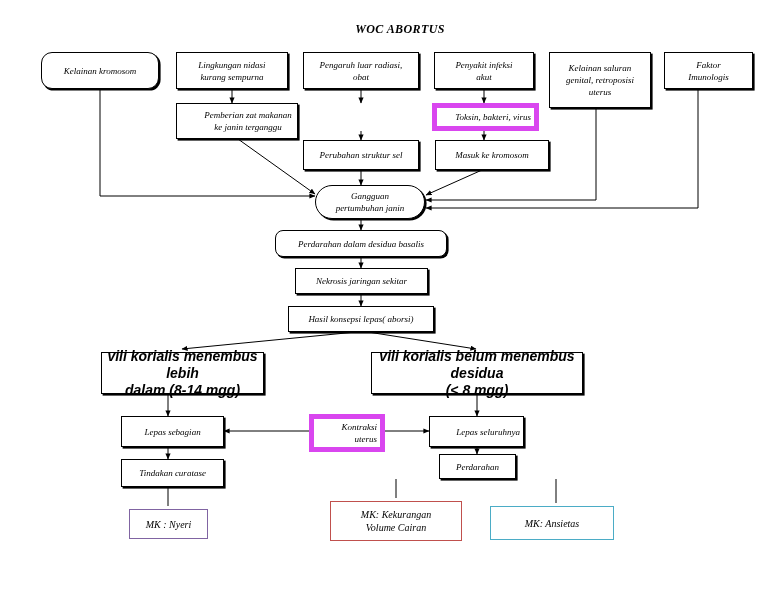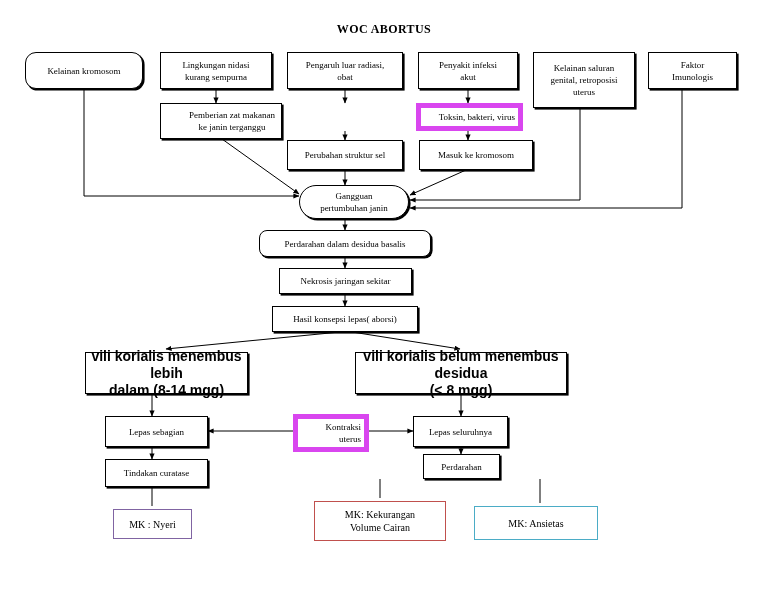--- a/index.html
+++ b/index.html
@@ -1,21 +1,21 @@
 <!DOCTYPE html>
 <html><head>
 <meta charset="utf-8">
 <style>
   html,body{margin:0;padding:0;}
   body{
     width:768px;height:594px;background:#ffffff;
     font-family:"Liberation Serif", serif;
     overflow:hidden;position:relative;
   }
-  #canvas{position:absolute;left:0;top:0;width:634px;height:594px;}
+  #canvas{position:absolute;left:16px;top:0;width:634px;height:594px;font-style:italic;}
 
   .title{
     position:absolute;
     font-family:"Liberation Serif", serif;
     font-weight:bold;font-size:12px;letter-spacing:.4px;
     color:#000;text-align:center;white-space:nowrap;
   }
 
   
   .box{
@@ -214,21 +214,21 @@
     <span class="txt"><span>Lepas sebagian</span></span>
   </div>
 
   <div class="box thin" style="left:293px;top:414px;width:76px;height:38px;">
     <span class="txt">
       <span>Kontraksi</span><br>
       <span>uterus</span>
     </span>
   </div>
 
-  <div class="box thick" style="left:413px;top:416px;width:95px;height:31px;">
+  <div class="box thick" style="left:413px;top:416px;width:95px;height:31px;text-align:right;">
     <span class="txt"><span>Lepas seluruhnya</span></span>
   </div>
 
   <div class="box thick" style="left:105px;top:459px;width:103px;height:28px;">
     <span class="txt"><span>Tindakan curatase</span></span>
   </div>
 
   <div class="box thick" style="left:423px;top:454px;width:77px;height:25px;">
     <span class="txt"><span>Perdarahan</span></span>
   </div>

